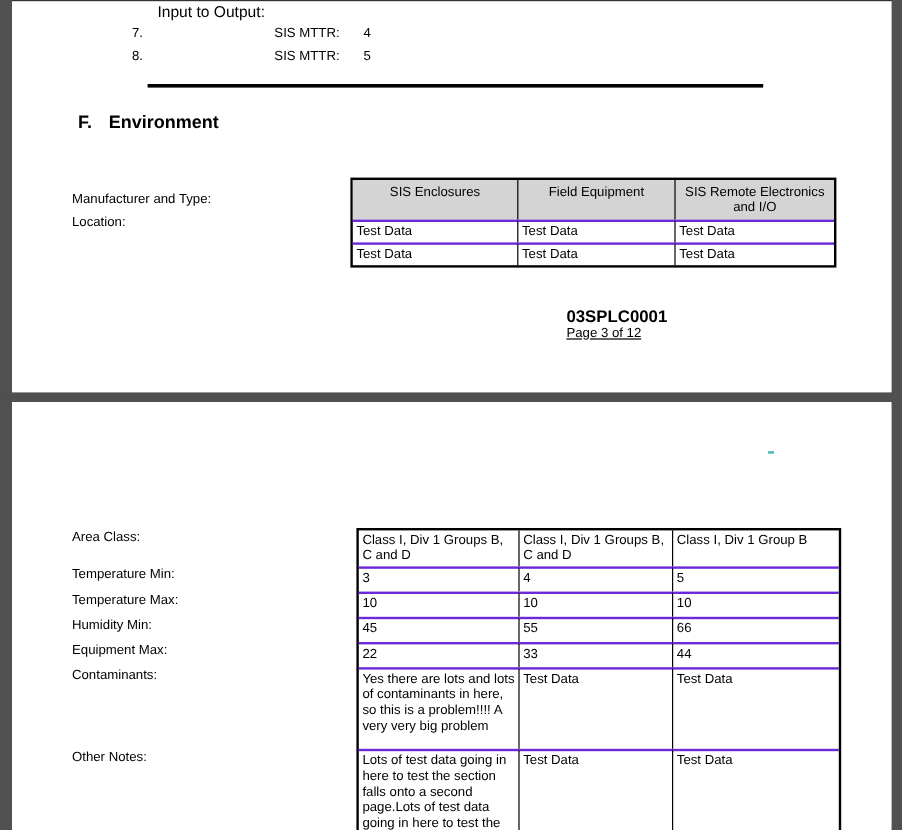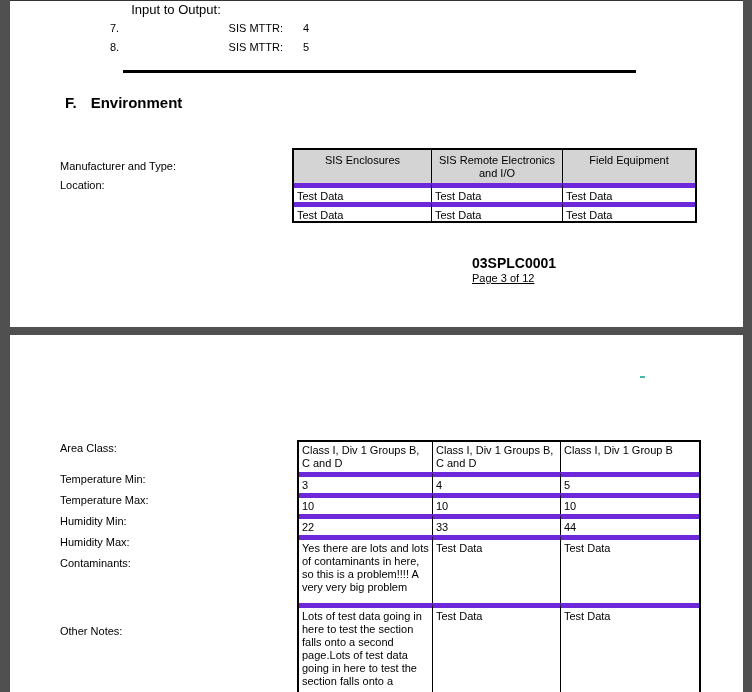--- a/index.html
+++ b/index.html
@@ -36,21 +36,21 @@
   .tr{display:grid;}
   .t1 .tr{grid-template-columns:137px 131px 133px;}
   .t2 .tr{grid-template-columns:133px 128px 139px;}
   .td,.th{
     font-size:11px;line-height:13px;
     padding:2px 3px 1px 3px;
     overflow:hidden;
     box-sizing:border-box;
   }
   .td + .td, .th + .th{border-left:1px solid #000;}
-  .tr + .tr > .td{border-top:5px solid #6d28d9;}
+  .tr + .tr > .td{border-top:2px solid #6d28d9;}
   .th{background:#d4d4d4;text-align:center;padding-top:4px;}
   .t1{left:292px;top:124px;width:401px;margin-top:24px;}
   .t1 .head{height:33px;}
   .t1 .r{height:19px;}
   .t2{left:297px;top:440px;width:400px;}
 </style>
 </head>
 <body>
 
 <div>
@@ -82,22 +82,22 @@
     <div class="abs heading">
       <span>F.</span><span class="sp"></span><span>Environment</span>
     </div>
 
     <div class="abs rlabel" style="top:160px">Manufacturer and Type:</div>
     <div class="abs rlabel" style="top:179px">Location:</div>
 
     <div class="abs tbl t1">
       <div class="tr head">
         <div class="th">SIS Enclosures</div>
+        <div class="th">Field Equipment</div>
         <div class="th">SIS Remote Electronics and I/O</div>
-        <div class="th">Field Equipment</div>
       </div>
       <div class="tr r">
         <div class="td">Test Data</div>
         <div class="td">Test Data</div>
         <div class="td">Test Data</div>
       </div>
       <div class="tr r">
         <div class="td">Test Data</div>
         <div class="td">Test Data</div>
         <div class="td">Test Data</div>
@@ -110,39 +110,44 @@
     </div>
 
   </section>
 
   <section>
 
     <div class="abs rlabel" style="top:442px">Area Class:</div>
     <div class="abs rlabel" style="top:473px">Temperature Min:</div>
     <div class="abs rlabel" style="top:494px">Temperature Max:</div>
     <div class="abs rlabel" style="top:515px">Humidity Min:</div>
-    <div class="abs rlabel" style="top:536px">Humidity Max:</div>
+    <div class="abs rlabel" style="top:536px">Equipment Max:</div>
     <div class="abs rlabel" style="top:557px">Contaminants:</div>
     <div class="abs rlabel" style="top:625px">Other Notes:</div>
 
     <div class="abs tbl t2">
       <div class="tr" style="height:30px">
         <div class="td">Class I, Div 1 Groups B, C and D</div>
         <div class="td">Class I, Div 1 Groups B, C and D</div>
         <div class="td">Class I, Div 1 Group B</div>
       </div>
       <div class="tr" style="height:21px">
         <div class="td">3</div>
         <div class="td">4</div>
         <div class="td">5</div>
       </div>
       <div class="tr" style="height:21px">
         <div class="td">10</div>
         <div class="td">10</div>
         <div class="td">10</div>
+      </div>
+      <div class="tr" style="height:21px">
+        <div class="td">45</div>
+        <div class="td">55</div>
+        <div class="td">66</div>
       </div>
       <div class="tr" style="height:21px">
         <div class="td">22</div>
         <div class="td">33</div>
         <div class="td">44</div>
       </div>
       <div class="tr" style="height:68px">
         <div class="td">Yes there are lots and lots of contaminants in here, so this is a problem!!!! A very very big problem</div>
         <div class="td">Test Data</div>
         <div class="td">Test Data</div>

